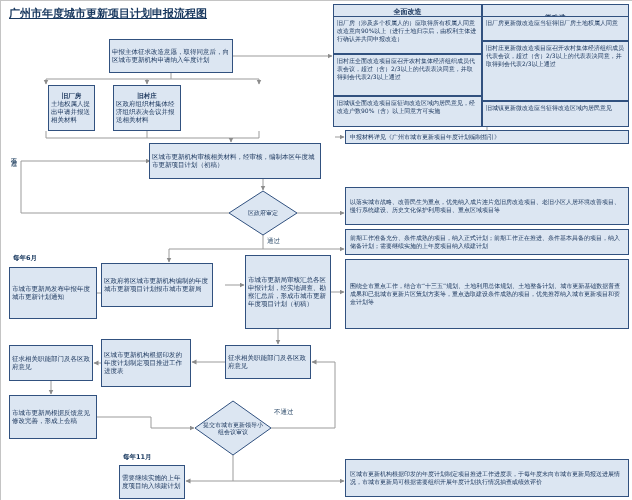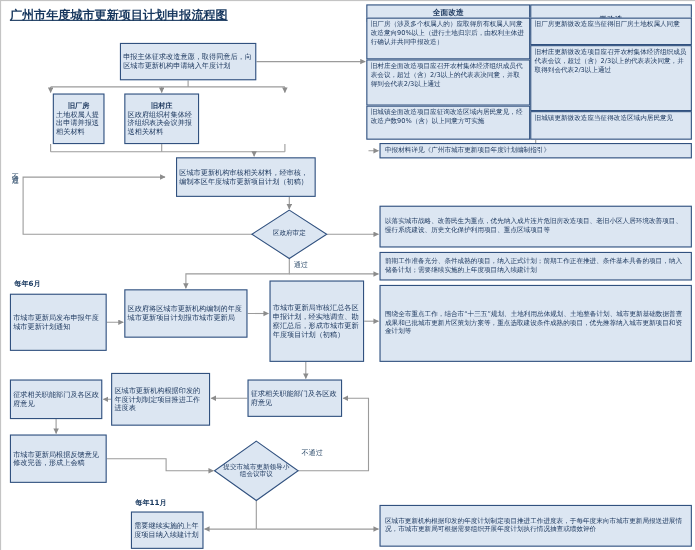--- a/index.html
+++ b/index.html
@@ -89,29 +89,29 @@
 
   <div class="abs box col" style="left:14px;top:84px;width:47px;height:46px;margin-left:33px;">
     <span class="btitle">旧厂房</span>
     <span>土地权属人提出申请并报送相关材料</span>
   </div>
   <div class="abs box col" style="left:112px;top:84px;width:68px;height:46px;">
     <span class="btitle">旧村庄</span>
     <span>区政府组织村集体经济组织表决会议并报送相关材料</span>
   </div>
 
-  <div class="abs box" style="left:159px;top:142px;width:127px;height:36px;">区城市更新机构审核相关材料，经审核，编制本区年度城市更新项目计划（初稿）</div>
+  <div class="abs box" style="left:148px;top:142px;width:172px;height:36px;">区城市更新机构审核相关材料，经审核，编制本区年度城市更新项目计划（初稿）</div>
 
   <div class="abs dtext" style="left:240px;top:201px;width:44px;height:22px;">区政府审定</div>
   <div class="abs small-lbl vert" style="left:8px;top:152px;height:40px;">不通过</div>
   <div class="abs small-lbl" style="left:266px;top:236px;">通过</div>
 
   <div class="abs lbl" style="left:12px;top:253px;">每年6月</div>
   <div class="abs box" style="left:8px;top:266px;width:88px;height:52px;">市城市更新局发布申报年度城市更新计划通知</div>
-  <div class="abs box" style="left:112px;top:262px;width:112px;height:44px;">区政府将区城市更新机构编制的年度城市更新项目计划报市城市更新局</div>
+  <div class="abs box" style="left:100px;top:262px;width:112px;height:44px;">区政府将区城市更新机构编制的年度城市更新项目计划报市城市更新局</div>
   <div class="abs box" style="left:244px;top:254px;width:86px;height:74px;">市城市更新局审核汇总各区申报计划，经实地调查、勘察汇总后，形成市城市更新年度项目计划（初稿）</div>
 
   <div class="abs box" style="left:224px;top:344px;width:86px;height:34px;">征求相关职能部门及各区政府意见</div>
   <div class="abs box" style="left:100px;top:338px;width:90px;height:48px;">区城市更新机构根据印发的年度计划制定项目推进工作进度表</div>
   <div class="abs box" style="left:8px;top:344px;width:84px;height:36px;">征求相关职能部门及各区政府意见</div>
   <div class="abs box" style="left:8px;top:394px;width:88px;height:44px;">市城市更新局根据反馈意见修改完善，形成上会稿</div>
 
   <div class="abs dtext" style="left:202px;top:413px;width:60px;height:28px;">提交市城市更新领导小组会议审议</div>
   <div class="abs small-lbl" style="left:273px;top:407px;">不通过</div>
 

